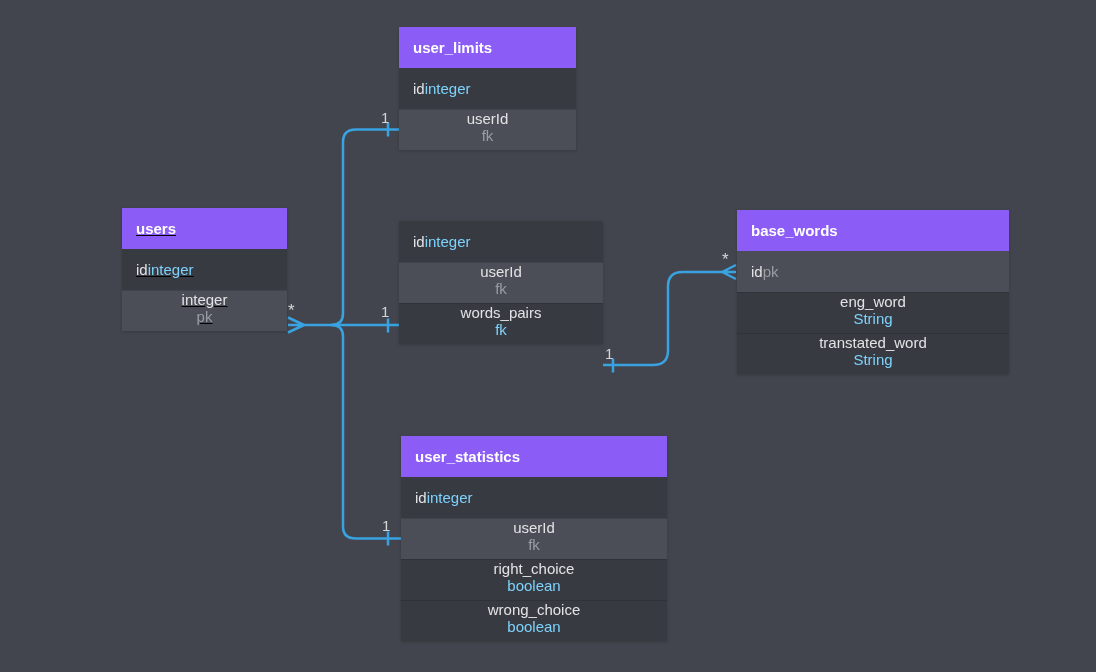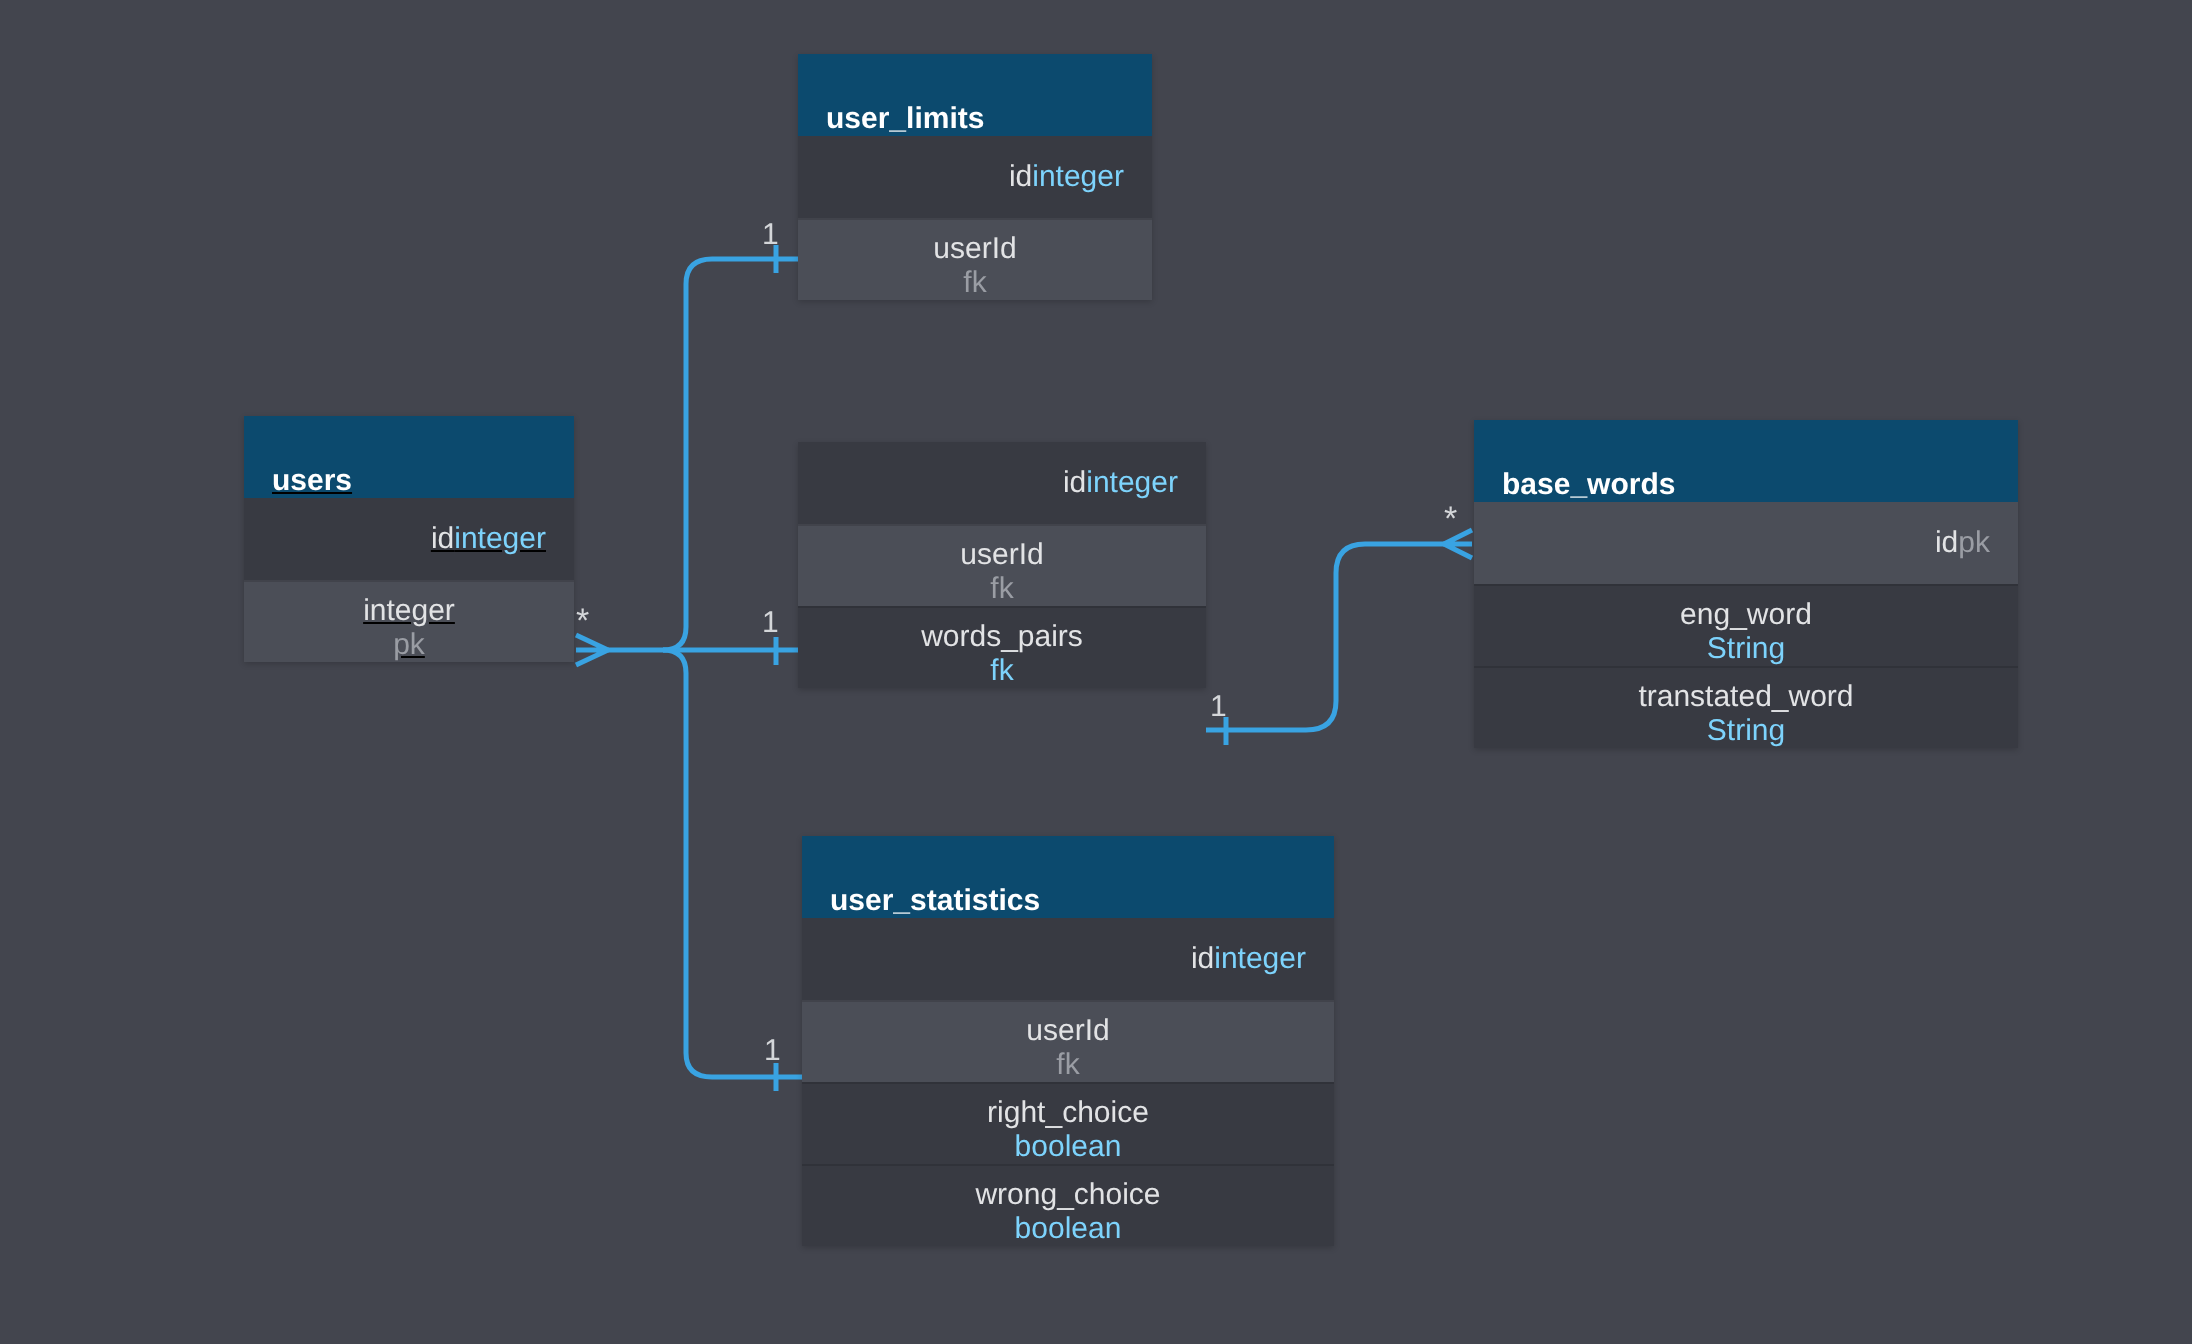--- a/index.html
+++ b/index.html
@@ -7,28 +7,28 @@
     position:relative;width:1096px;height:672px;overflow:hidden;
     background:#43454e;
     font-family:"Liberation Sans", sans-serif;
   }
   .rel-layer{position:absolute;left:0;top:0;width:1096px;height:672px;}
   .db-table{
     position:absolute;
     box-shadow:0 1px 3px rgba(0,0,0,0.18);
   }
   .thead{
-    height:41px;background:#0c4a6e;color:#ffffff;
+    height:41px;background:#8b5cf6;color:#ffffff;
     font-size:15px;font-weight:700;
-    display:flex;align-items:flex-end;padding:0 14px;
+    display:flex;align-items:center;padding:0 14px;
     box-sizing:border-box;
   }
   .row{
     height:41px;background:#383a42;
-    display:flex;align-items:center;justify-content:flex-end;
+    display:flex;align-items:center;justify-content:flex-start;
     padding:0 14px;box-sizing:border-box;font-size:15px;
   }
   .row + .row{border-top:1px solid rgba(0,0,0,0.13);flex-direction:column;}
   .row.hl{background:#4b4e57;}
   .fname{color:#e2e3e5;}
   .ftype{color:#7dd3fc;}
   .row.hl .ftype{color:#9a9da4;}
   .card-label{
     position:absolute;color:#d4d6d9;font-size:15px;line-height:1;
     user-select:none;
@@ -121,21 +121,21 @@
     <div class="row">
       <span class="fname">eng_word</span>
       <span class="ftype">String</span>
     </div>
     <div class="row">
       <span class="fname">transtated_word</span>
       <span class="ftype">String</span>
     </div>
   </div>
 
-  <div class="db-table" style="left:401px;top:418px;width:266px;">
+  <div class="db-table" style="left:401px;top:436px;width:266px;">
     <div class="thead">
       <span>user_statistics</span>
     </div>
     <div class="row">
       <span class="fname">id</span>
       <span class="ftype">integer</span>
     </div>
     <div class="row hl">
       <span class="fname">userId</span>
       <span class="ftype">fk</span>

